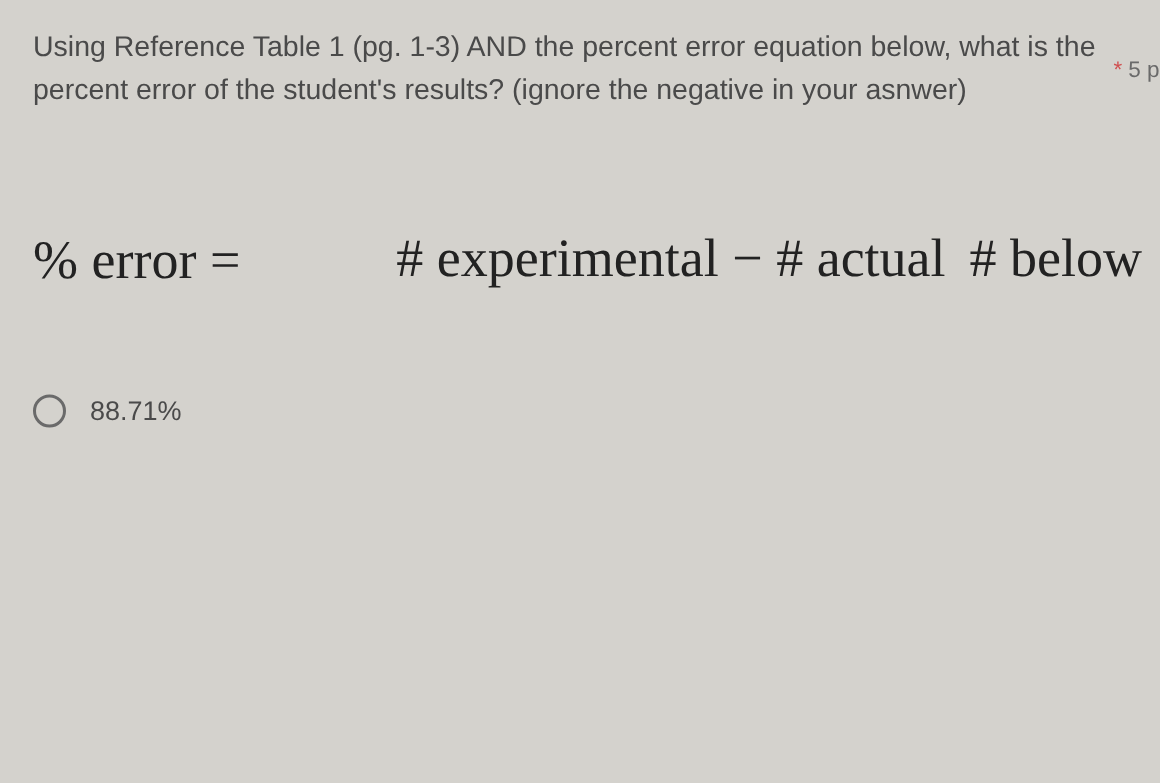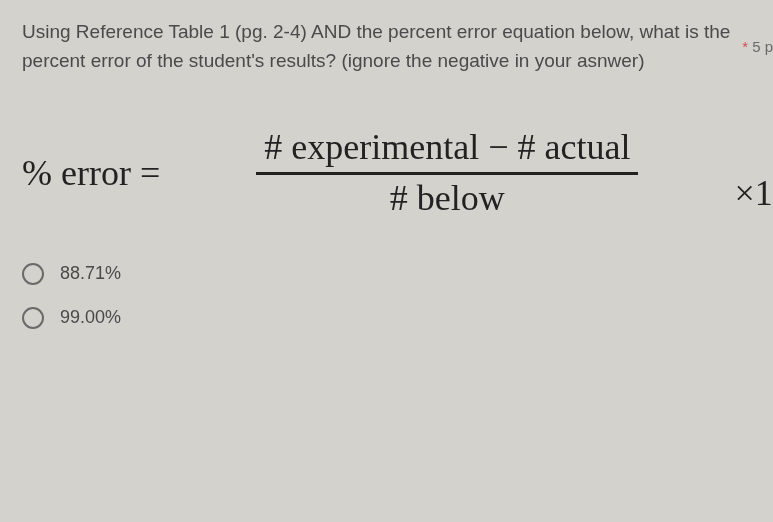--- a/index.html
+++ b/index.html
@@ -49,59 +49,59 @@
     .abs-bar {
       display: inline-block;
       width: 3px;
       height: 100px;
       background: #222;
       margin: 0 2px;
       vertical-align: middle;
     }
     .fraction {
       display: inline-flex;
-      flex-direction: column;
+      flex-direction: row;
       align-items: center;
       vertical-align: middle;
       margin: 0 6px;
     }
     .fraction .num, .fraction .den {
       padding: 2px 8px;
       line-height: 1.2;
     }
     .fraction .bar {
       width: 100%;
       height: 3px;
       background: #222;
     }
     .times { margin-left: 6px; margin-top: 40px; }
     .options { margin-top: 12px; }
     .option {
       display: flex;
-      align-items: flex-start;
+      align-items: center;
       margin-bottom: 22px;
     }
     .radio {
       width: 22px;
       height: 22px;
       border: 2px solid #6a6a6a;
       border-radius: 50%;
       margin-right: 16px;
       flex-shrink: 0;
     }
     .option-label {
       font-size: 18px;
       color: #4a4a4a;
     }
   </style>
 </head>
 <body>
 
 <div class="question-row">
-  <div class="question-text">Using Reference Table 1 (pg. 2-4) AND the percent error equation below, what is the percent error of the student's results? (ignore the negative in your asnwer)</div>
+  <div class="question-text">Using Reference Table 1 (pg. 1-3) AND the percent error equation below, what is the percent error of the student's results? (ignore the negative in your asnwer)</div>
   <div class="points">
     <span class="required">*</span><span>5 p</span>
   </div>
 </div>
 
 <div class="formula">
   <span class="lhs">% error =</span>
   <span class="abs-bar"></span>
   <span class="fraction">
     <span class="num"># experimental − # actual</span>
@@ -110,17 +110,13 @@
   </span>
   <span class="abs-bar"></span>
   <span class="times">×10</span>
 </div>
 
 <div class="options">
   <div class="option">
     <div class="radio"></div>
     <div class="option-label">88.71%</div>
   </div>
-  <div class="option">
-    <div class="radio"></div>
-    <div class="option-label">99.00%</div>
-  </div>
 </div>
 
 </body></html>

